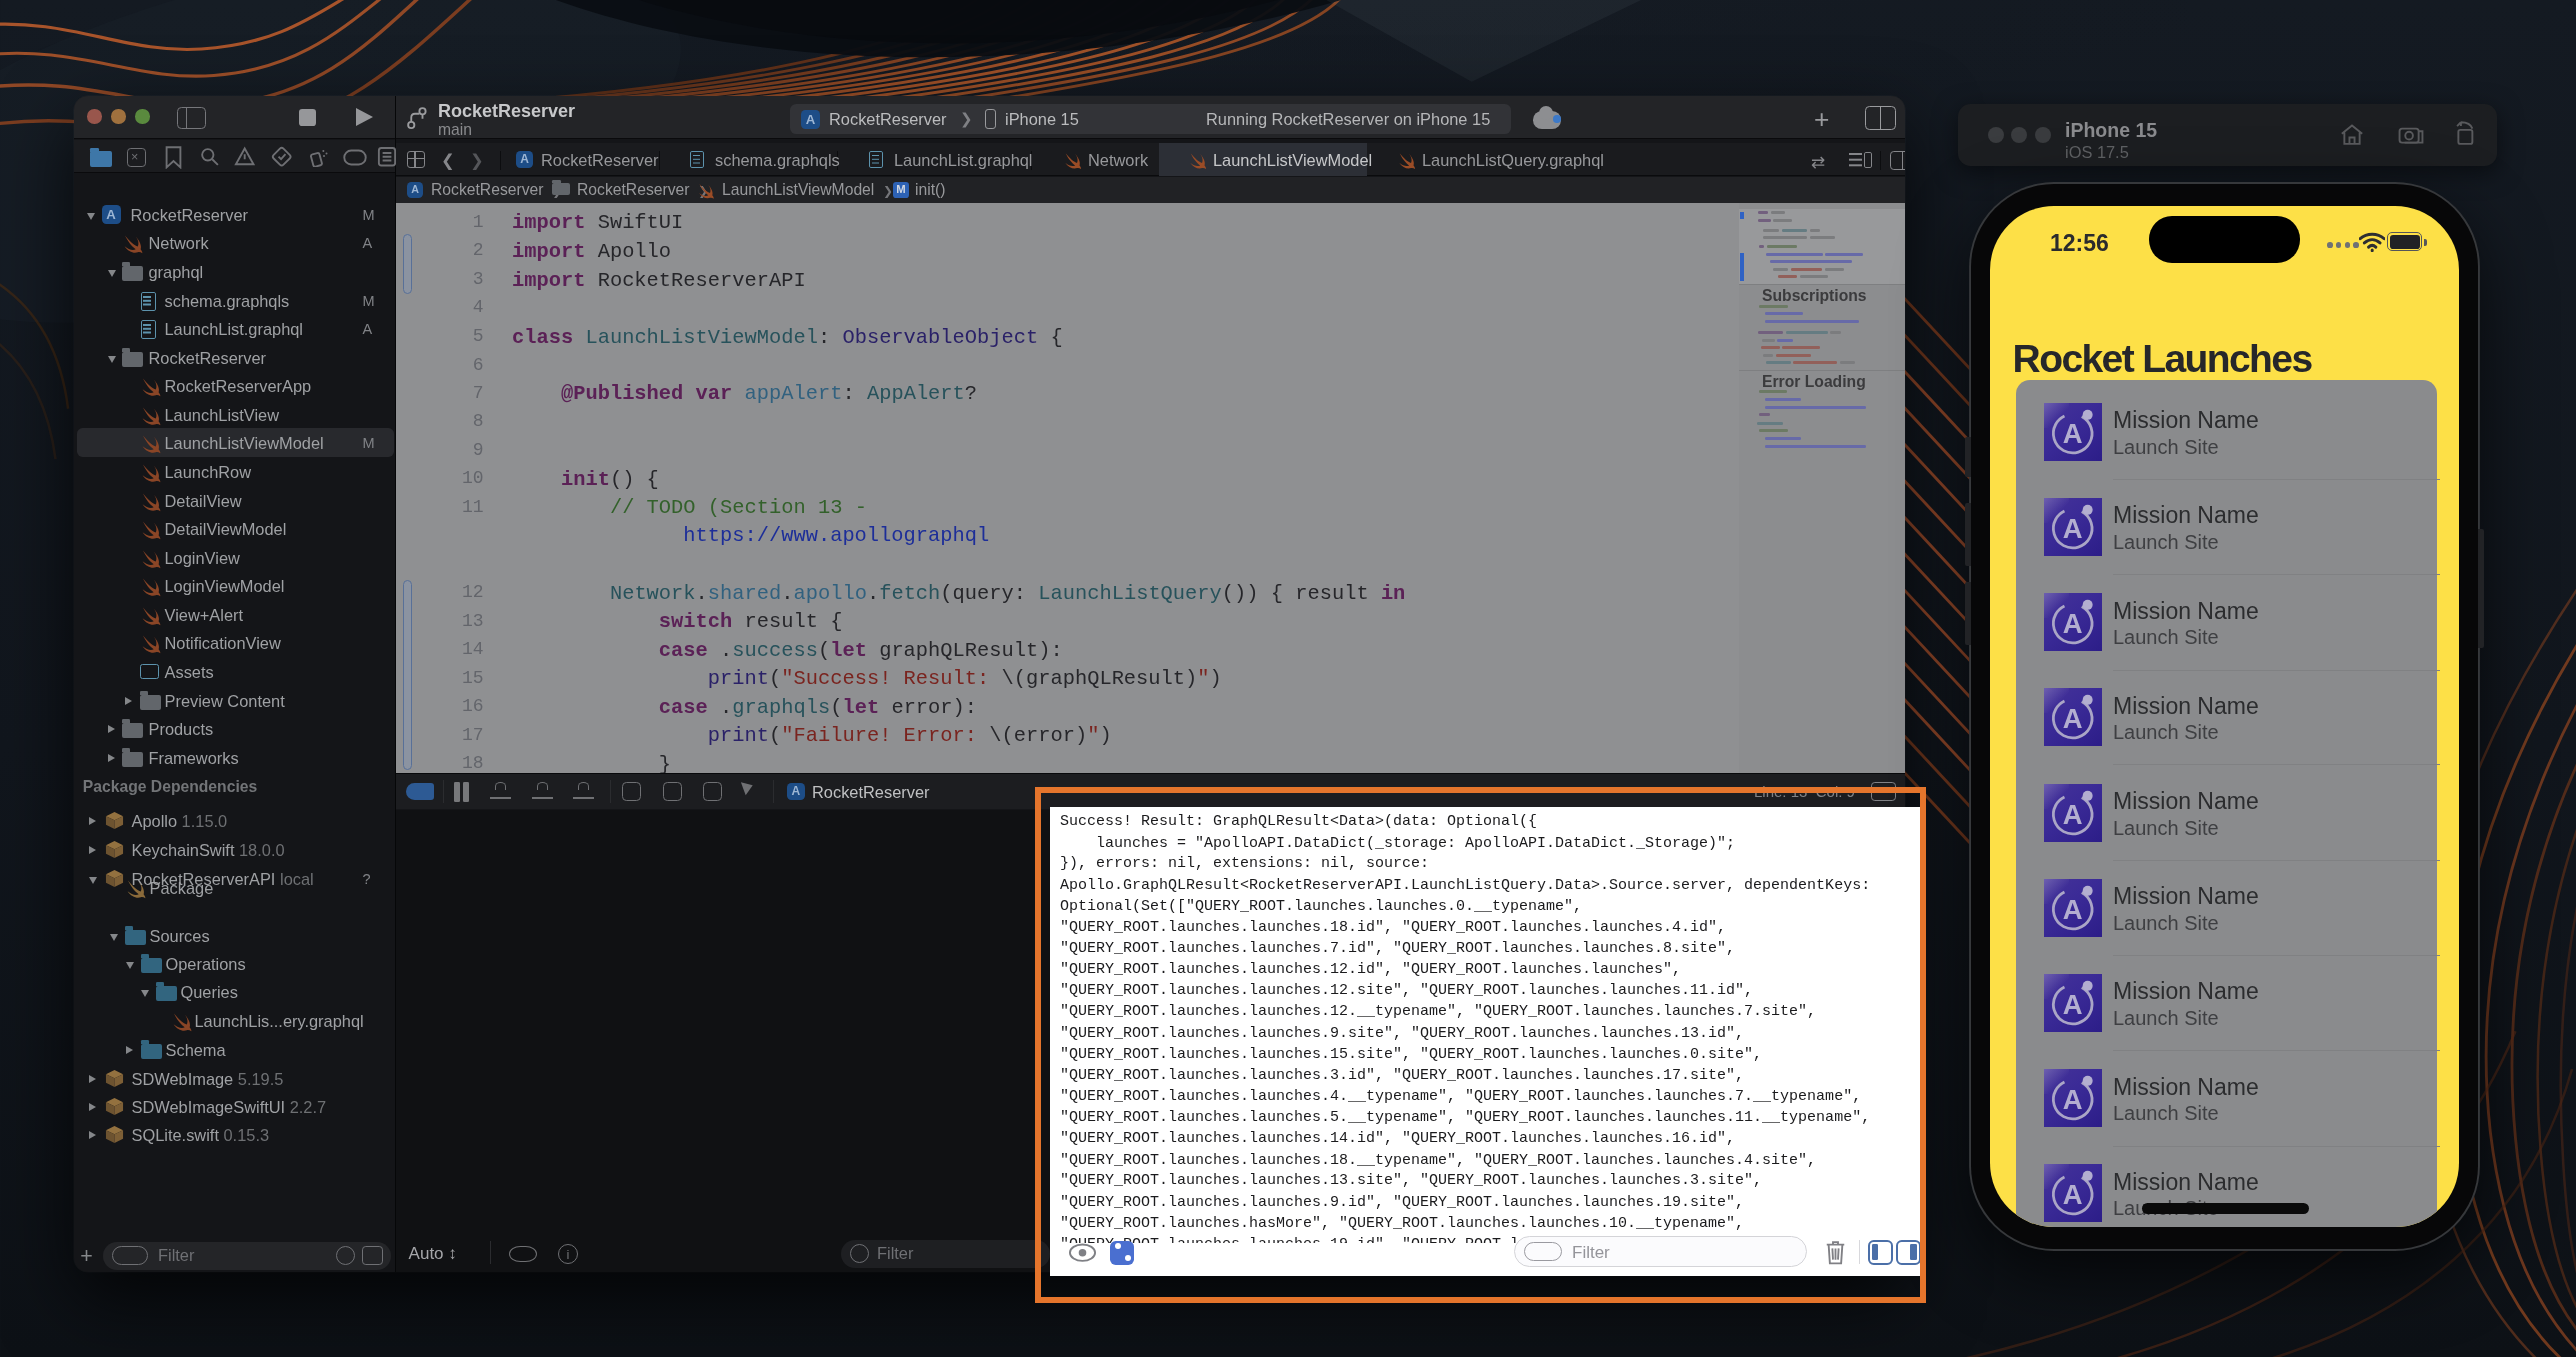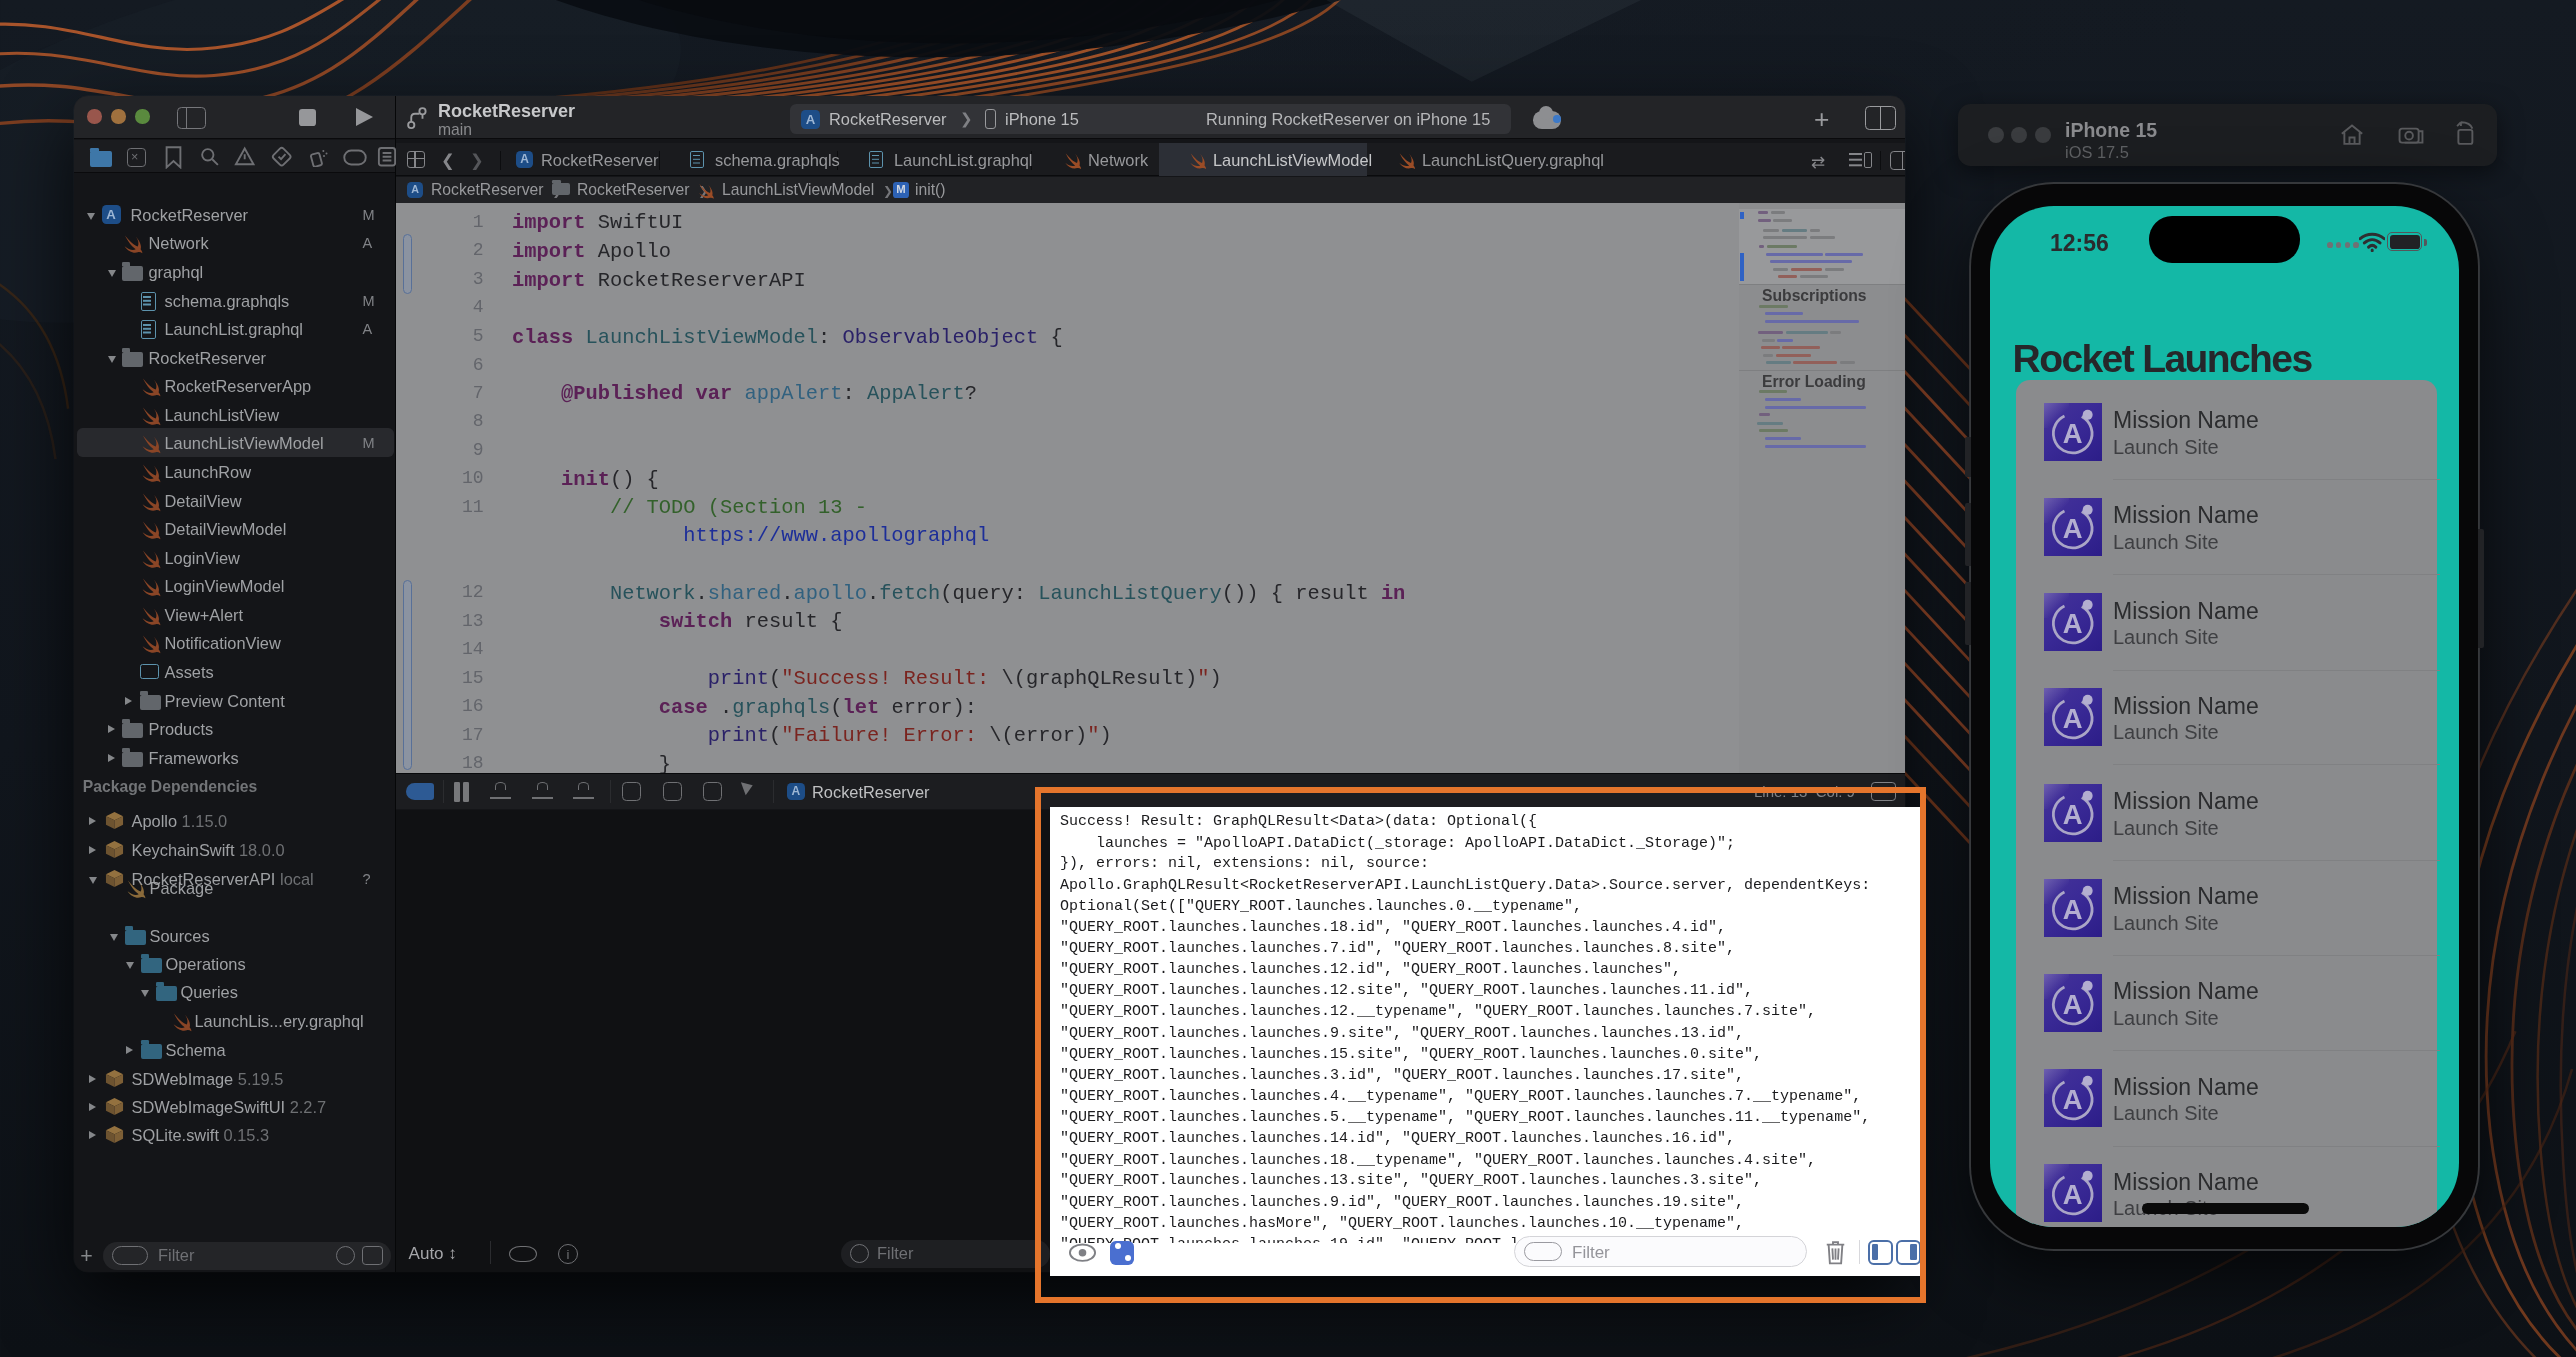--- a/index.html
+++ b/index.html
@@ -32,21 +32,21 @@
 .pill{position:absolute;width:9.4px;border:1.9px solid #587098;background:rgba(135,150,175,.5);border-radius:5px}
 .mbar{position:absolute;height:3.1px;border-radius:1.3px}
 .mlabel{position:absolute;font-size:15.7px;font-weight:bold;color:#3b3b3d;white-space:nowrap}
 
 #dbgbar{position:absolute;left:322px;top:677px;width:1509px;height:36px;background:#1c1d20;border-top:0.6px solid #08090b}
 #vars{position:absolute;left:322px;top:714px;width:655px;height:462px;background:#101113}
 
 #simbar{position:absolute;left:1958px;top:104px;width:539px;height:62px;border-radius:12.6px;background:#1c1e21;box-shadow:0 6.3px 25px rgba(0,0,0,.5)}
 #phone{position:absolute;left:1971px;top:184px;width:507px;height:1065px;border-radius:83px;background:#070708;
  box-shadow:0 0 0 1.9px #36383b,0 25px 69px rgba(0,0,0,.7)}
-#screen{position:absolute;left:19px;top:22px;width:469px;height:1021px;border-radius:64px;background:#14b8a6;overflow:hidden}
+#screen{position:absolute;left:19px;top:22px;width:469px;height:1021px;border-radius:64px;background:#fde047;overflow:hidden}
 .btnL{position:absolute;left:-5.7px;width:5.7px;background:#222326;border-radius:1.9px 0 0 1.9px}
 .btnR{position:absolute;right:-6.3px;width:6.3px;background:#222326;border-radius:0 1.9px 1.9px 0}
 
 #conframe{position:absolute;left:1035px;top:787px;width:891px;height:516px;border:6.3px solid #e5752c;z-index:60}
 #conwhite{position:absolute;left:1050px;top:807px;width:870px;height:469px;background:#ffffff;z-index:55;overflow:hidden}
 .conline{position:absolute;left:10px;white-space:pre;font-family:"Liberation Mono",monospace;font-size:15px;color:#1b1b1d}
 </style></head><body>
 <div id="stage">
 <svg class="abs" width="2576" height="1357" viewBox="0 0 4096 2158" style="left:0;top:0">
       <defs>
@@ -456,20 +456,21 @@
 <div class="ln" style="left:12.6px;top:265px">10</div>
 <div class="cl" style="left:116px;top:263px">    <span class="K">init</span>() {</div>
 <div class="ln" style="left:12.6px;top:294px">11</div>
 <div class="cl" style="left:116px;top:291px">        <span class="GR">// TODO (Section 13 -</span></div>
 <div class="cl" style="left:116px;top:319px">              <span class="UR">https://www.apollographql</span></div>
 <div class="ln" style="left:12.6px;top:379px">12</div>
 <div class="cl" style="left:116px;top:377px">        <span class="TE">Network</span>.<span class="PR">shared</span>.<span class="PR">apollo</span>.<span class="TE">fetch</span>(query: <span class="TE">LaunchListQuery</span>()) { result <span class="K">in</span></div>
 <div class="ln" style="left:12.6px;top:408px">13</div>
 <div class="cl" style="left:116px;top:405px">            <span class="K">switch</span> result {</div>
 <div class="ln" style="left:12.6px;top:436px">14</div>
+<div class="cl" style="left:116px;top:434px">            <span class="K">case</span> .<span class="TE">success</span>(<span class="K">let</span> graphQLResult):</div>
 <div class="ln" style="left:12.6px;top:465px">15</div>
 <div class="cl" style="left:116px;top:462px">                <span class="TY">print</span>(<span class="ST">"Success! Result: </span>\(graphQLResult)<span class="ST">"</span>)</div>
 <div class="ln" style="left:12.6px;top:493px">16</div>
 <div class="cl" style="left:116px;top:491px">            <span class="K">case</span> .<span class="TE">graphqls</span>(<span class="K">let</span> error):</div>
 <div class="ln" style="left:12.6px;top:522px">17</div>
 <div class="cl" style="left:116px;top:519px">            <span class="K"></span>    <span class="TY">print</span>(<span class="ST">"Failure! Error: </span>\(error)<span class="ST">"</span>)</div>
 <div class="ln" style="left:12.6px;top:550px">18</div>
 <div class="cl" style="left:116px;top:548px">            }</div>
 <div class="abs" style="left:1343px;top:0;width:0.6px;height:570px;background:#7a7b7d"></div>
 <div class="abs" style="left:1343px;top:0;width:166px;height:570px;background:#8c8d8f"></div>

